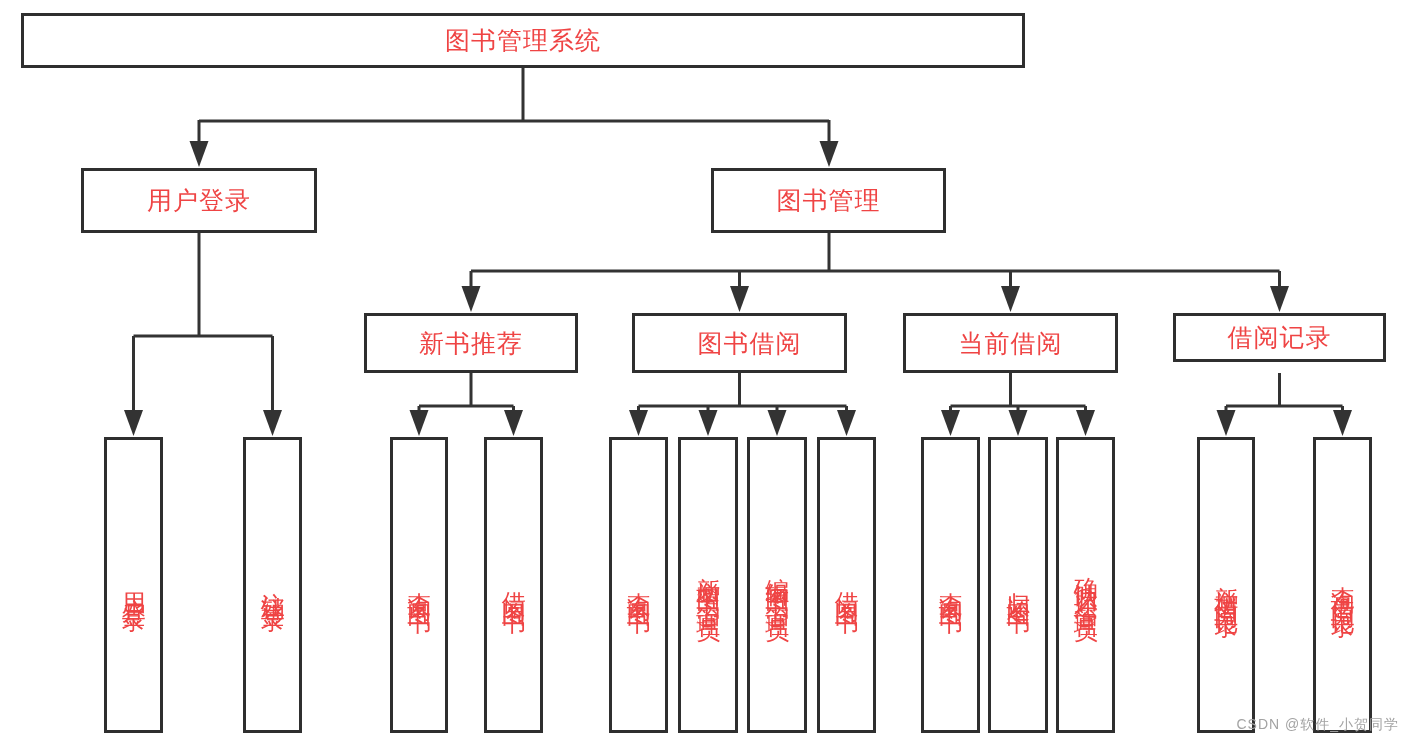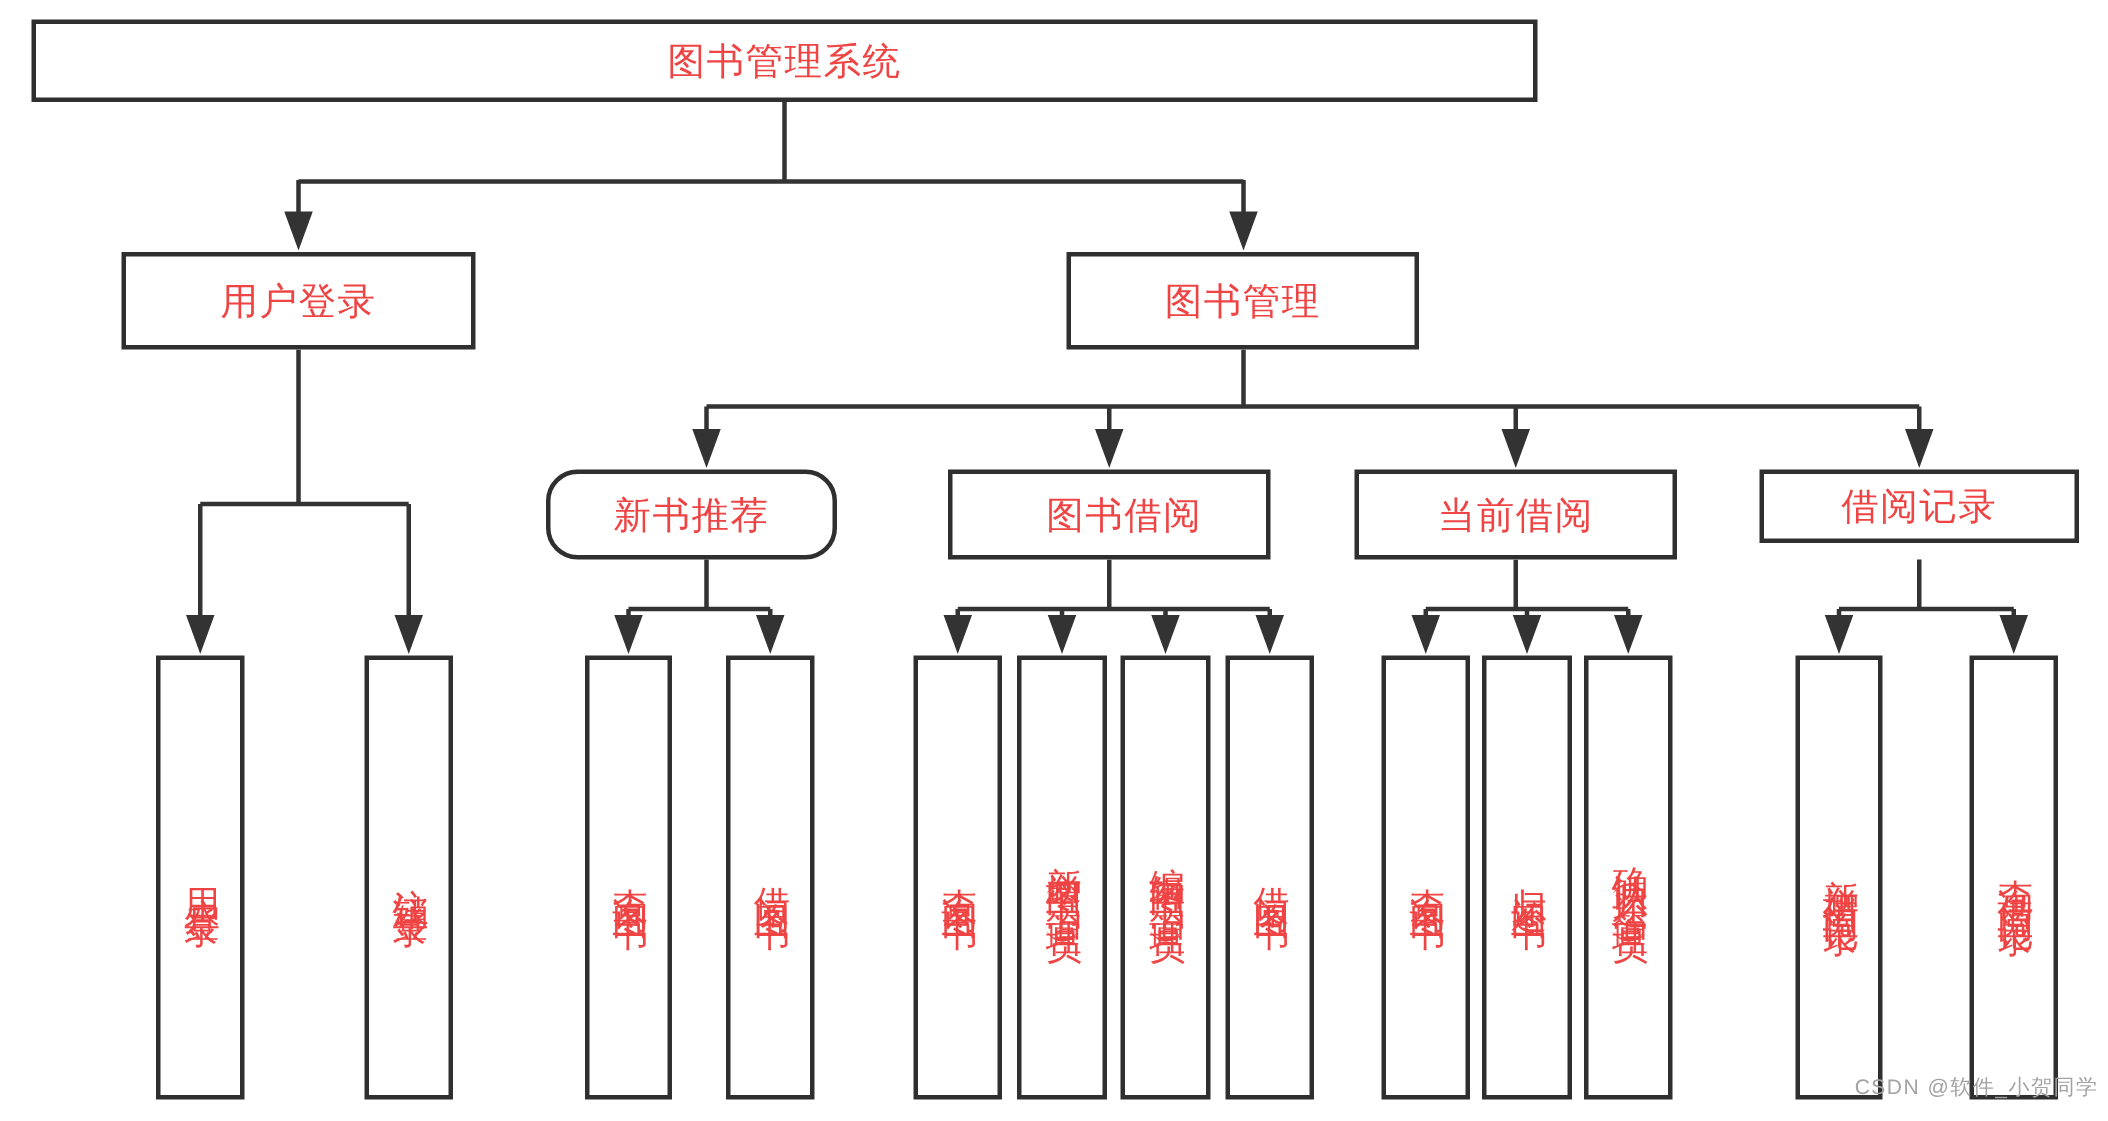--- a/index.html
+++ b/index.html
@@ -105,21 +105,21 @@
     <span>图书管理系统</span>
   </div>
 
   <div class="node h-label" style="left:81px; top:168px; width:236px; height:65px;">
     <span>用户登录</span>
   </div>
   <div class="node h-label" style="left:711px; top:168px; width:235px; height:65px;">
     <span>图书管理</span>
   </div>
 
-  <div class="node h-label" style="left:364px; top:313px; width:194px; height:60px;border-radius:21px;">
+  <div class="node h-label" style="left:364px; top:313px; width:214px; height:60px;">
     <span>新书推荐</span>
   </div>
   <div class="node h-label" style="left:632px; top:313px; width:215px; height:60px;padding-left:20px;">
     <span>图书借阅</span>
   </div>
   <div class="node h-label" style="left:903px; top:313px; width:215px; height:60px;">
     <span>当前借阅</span>
   </div>
   <div class="node h-label" style="left:1173px; top:313px; width:213px; height:49px;">
     <span>借阅记录</span>

